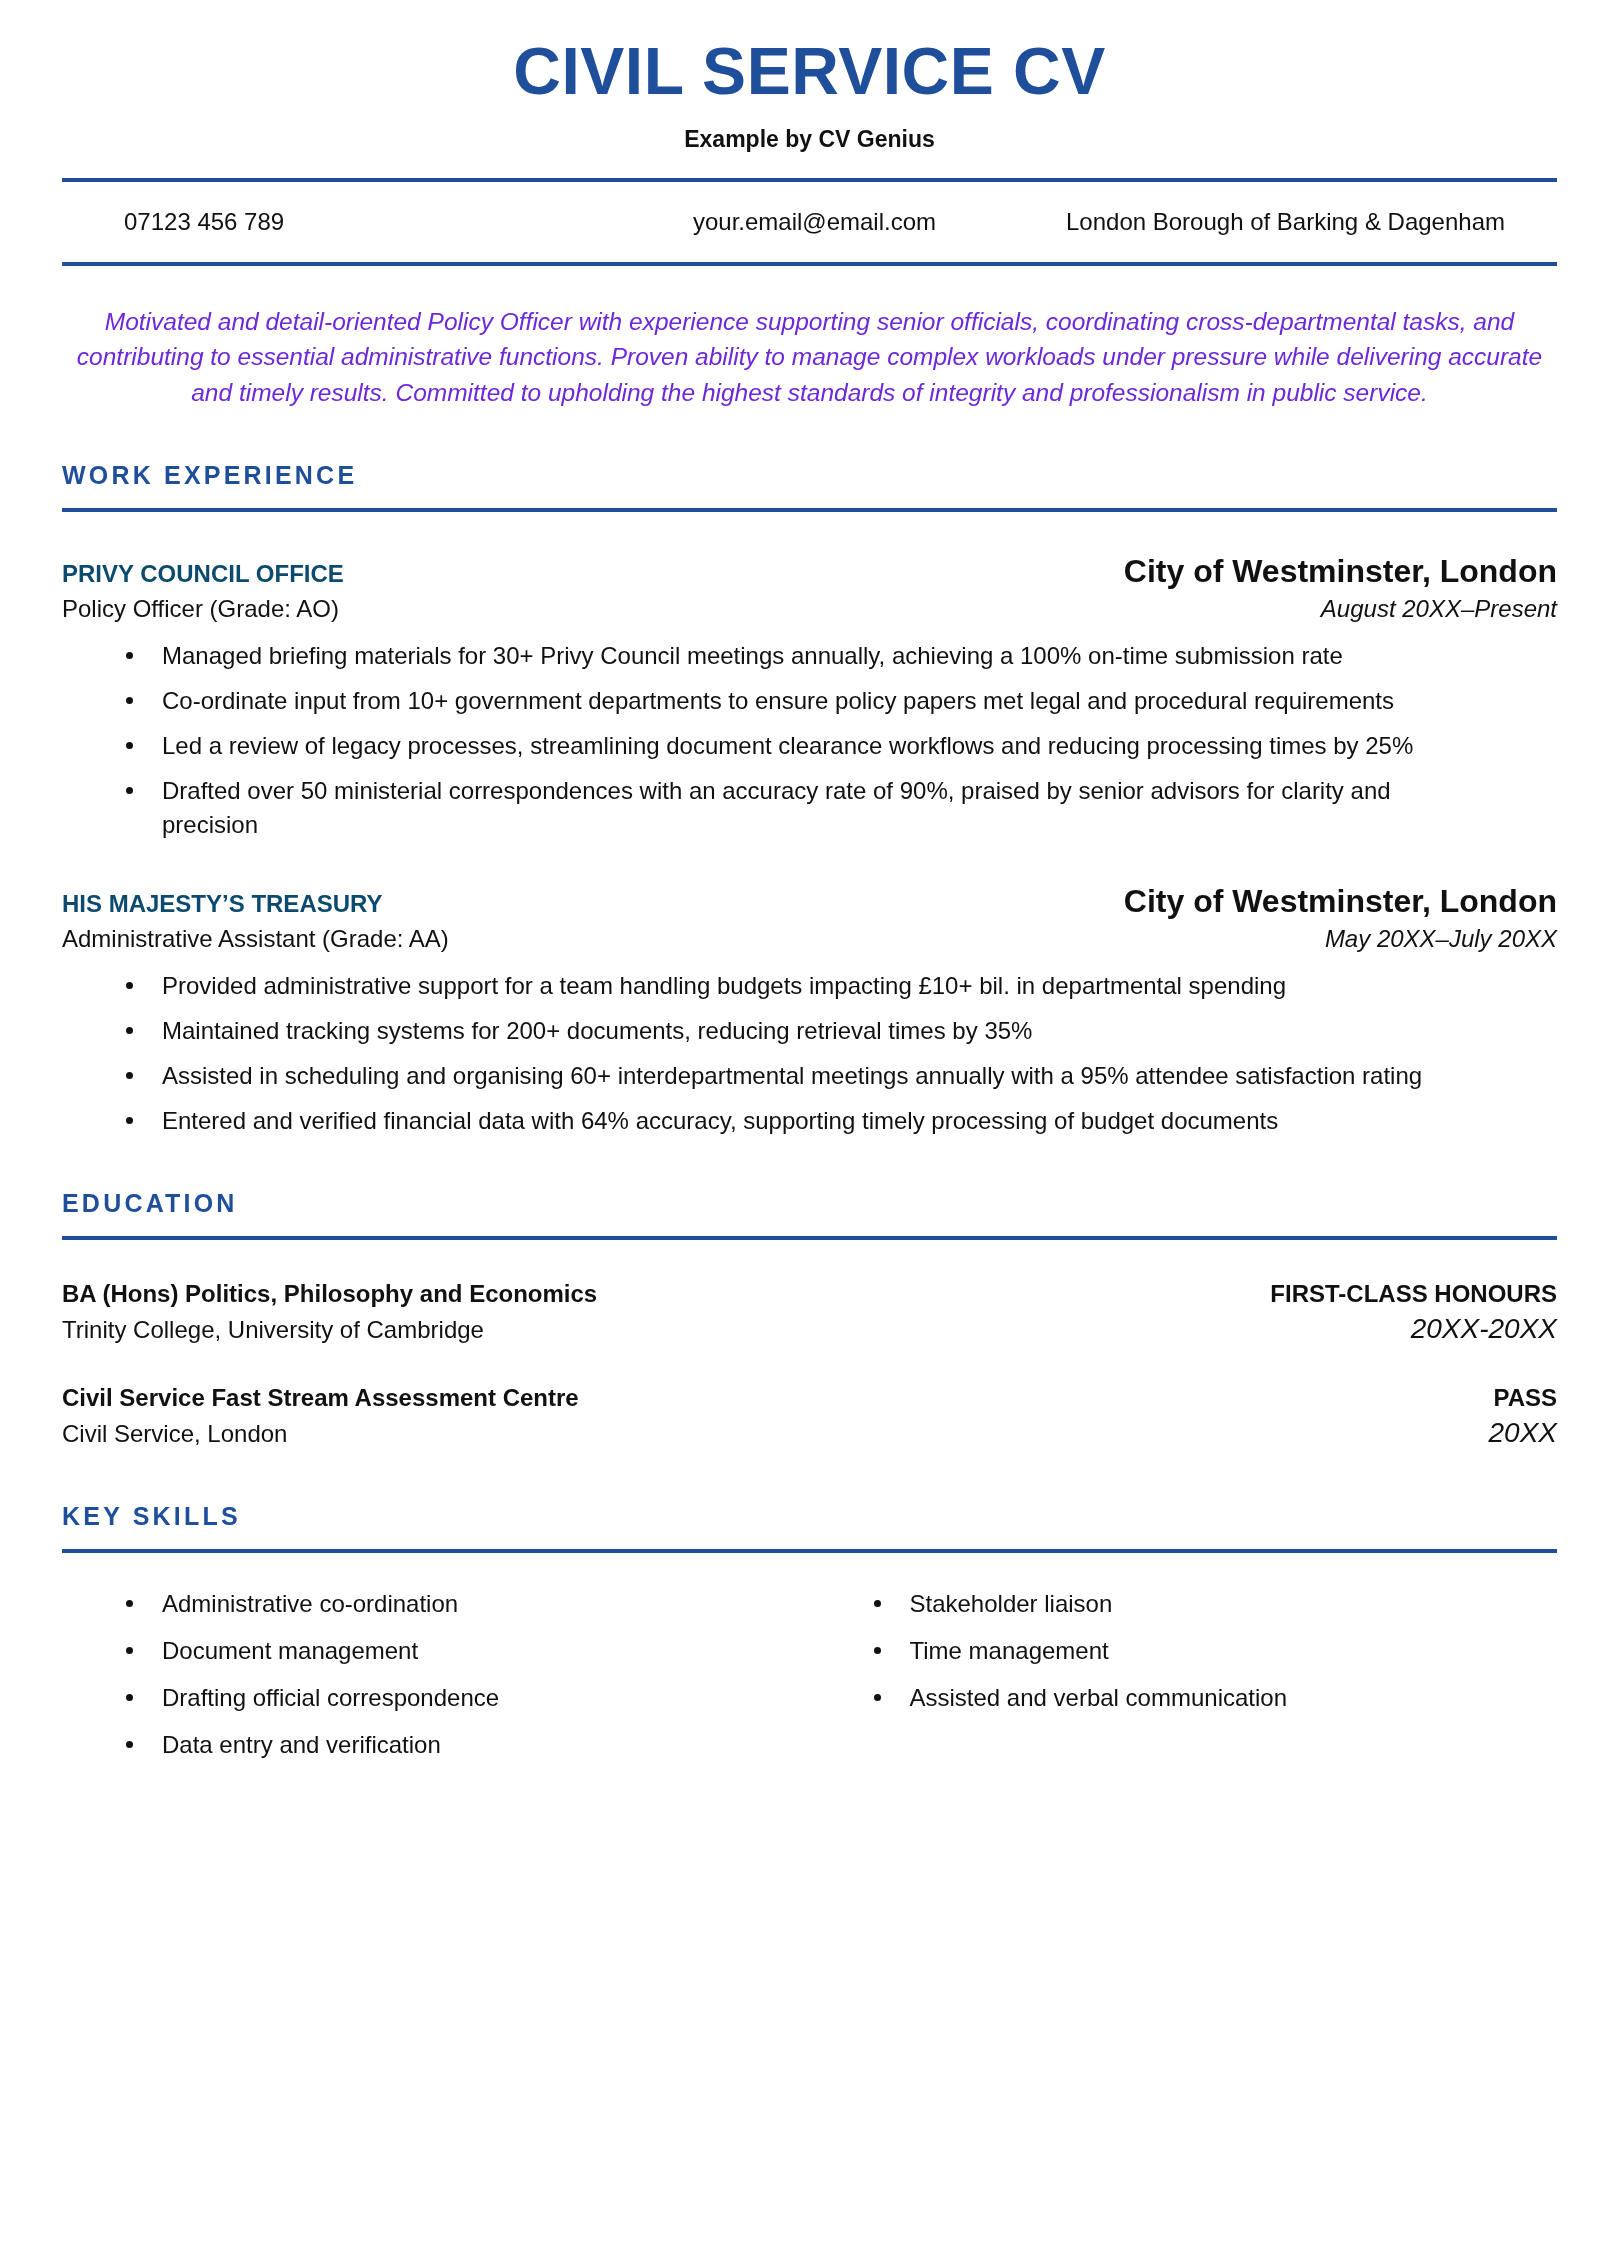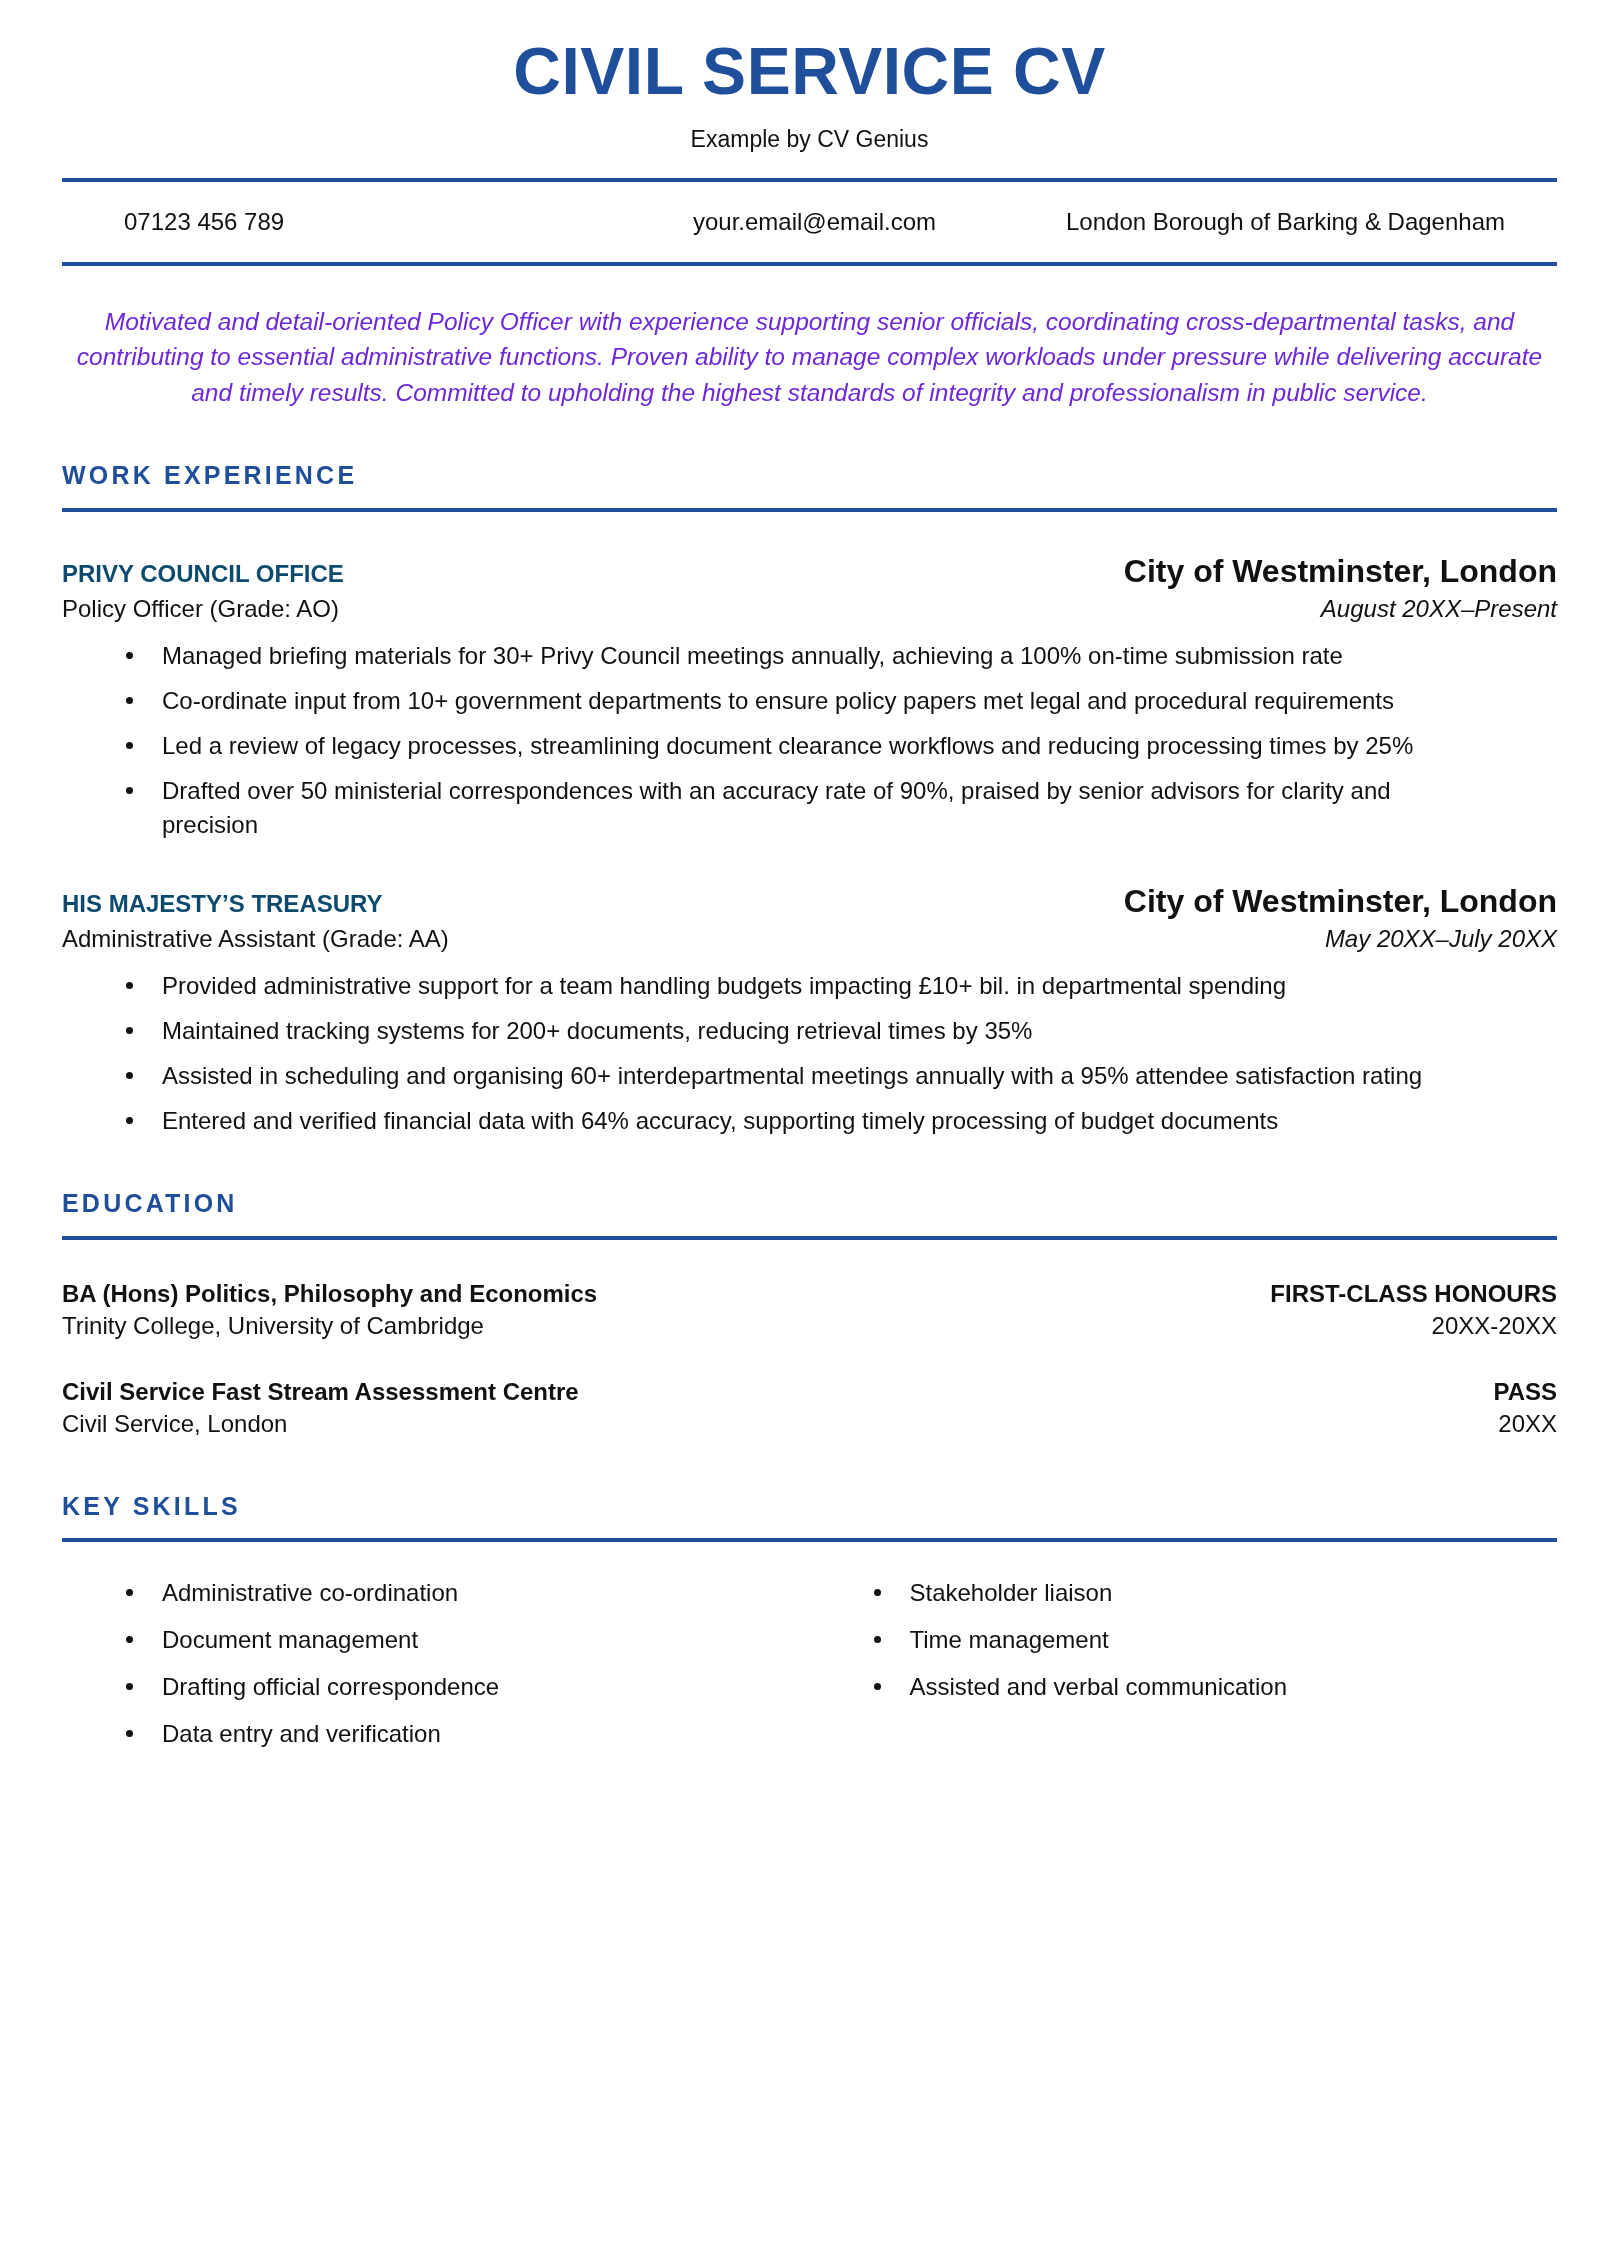--- a/index.html
+++ b/index.html
@@ -30,21 +30,21 @@
     font-size: 66px;
     font-weight: 700;
     letter-spacing: 0.5px;
     line-height: 1.0;
     padding-top: 38px;
     margin: 0;
   }
   .cv-subtitle {
     text-align: center;
     font-size: 23px;
-    font-weight: 400;
+    font-weight: 700;
     color: #111111;
     margin: 22px 0 0 0;
     line-height: 1.2;
   }
 
   .rule {
     height: 4px;
     background: #1F4E9B;
     width: 100%;
     margin: 0;
@@ -148,21 +148,21 @@
   .edu-entry.first { margin-top: 38px; }
   .edu-line {
     display: flex;
     justify-content: space-between;
     align-items: baseline;
     line-height: 1.34;
   }
   .edu-degree { font-size: 24px; font-weight: 700; }
   .edu-grade  { font-size: 24px; font-weight: 700; text-align: right; }
   .edu-school { font-size: 24px; font-weight: 400; }
-  .edu-dates  { font-size: 24px; text-align: right; }
+  .edu-dates  { font-size: 28px; font-style: italic; text-align: right; }
 
   
   .skills-grid {
     display: flex;
     margin-top: 34px;
   }
   .skills-col { width: 50%; }
   .skills-col ul {
     margin: 0;
     padding: 0 0 0 100px;

